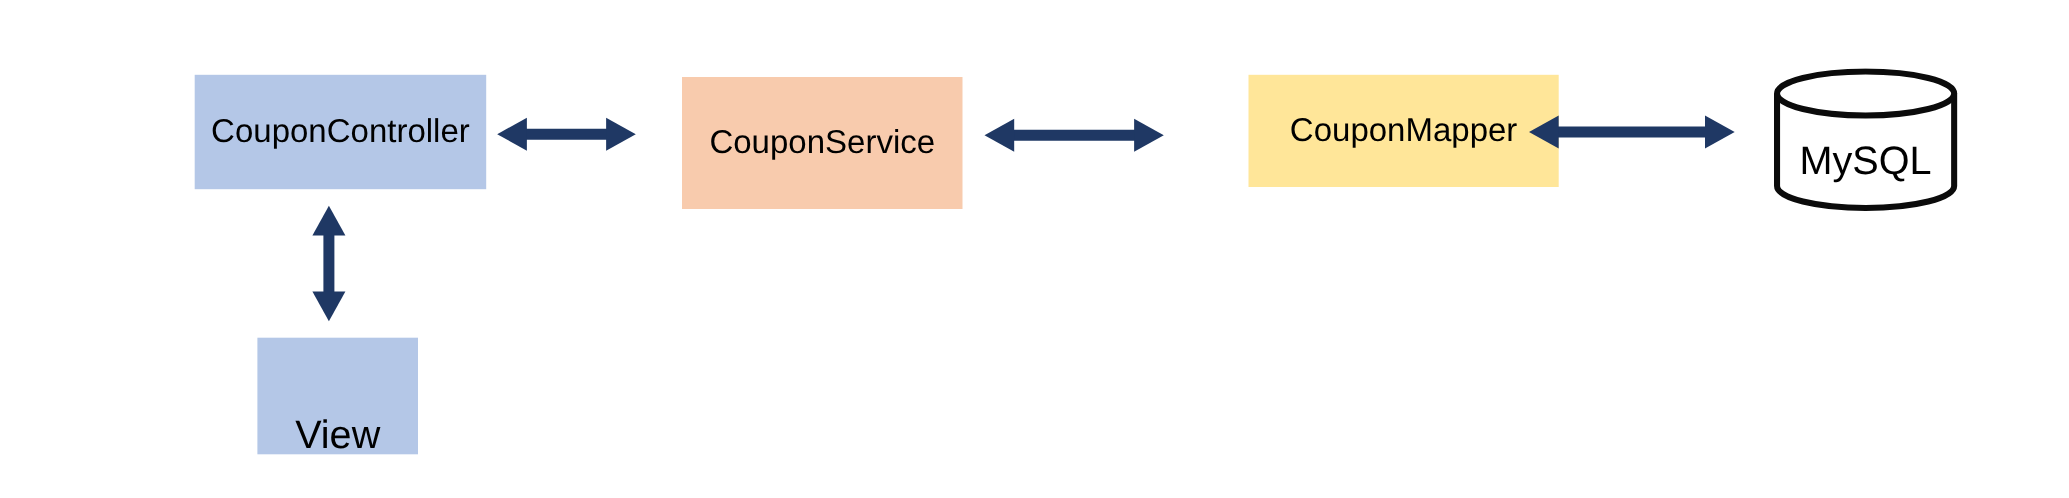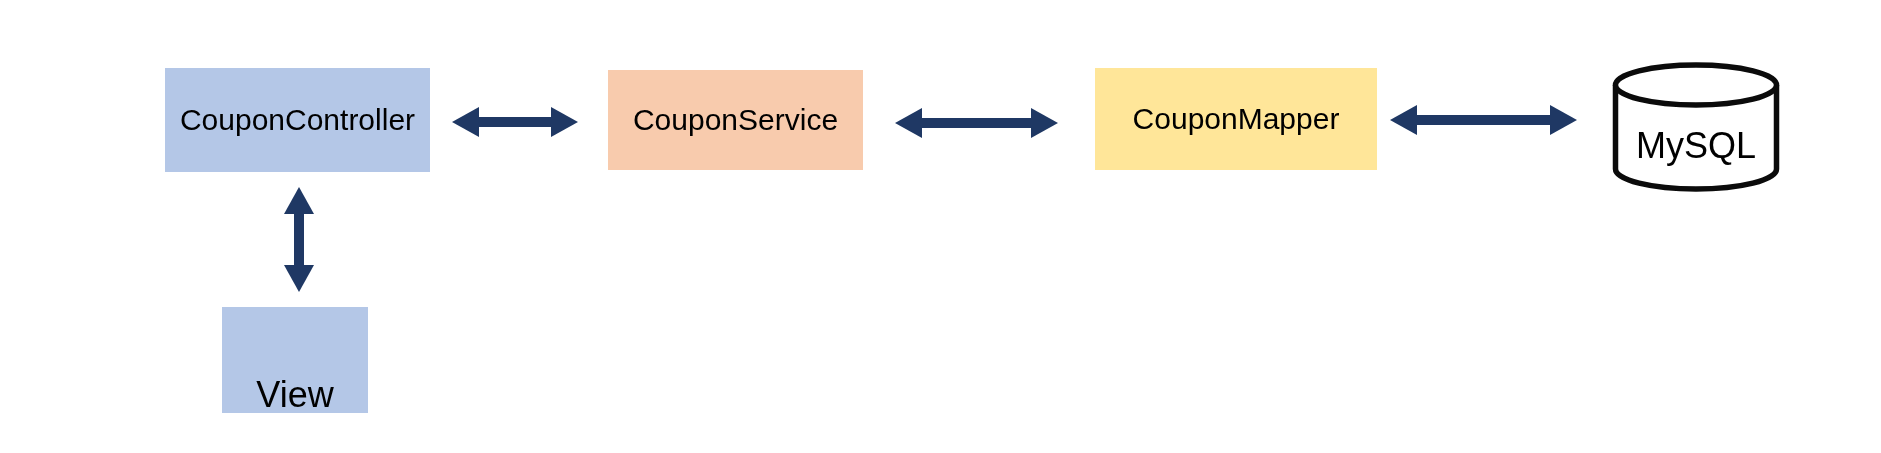--- a/index.html
+++ b/index.html
@@ -17,24 +17,25 @@
   }
   .node {
     position: absolute;
     display: flex;
     align-items: center;
     justify-content: center;
     color: #000000;
     font-size: 30px;
     line-height: 1;
     white-space: nowrap;
+    margin-left: 12px;
   }
   .node-controller { left: 165px; top: 68px;  width: 265px; height: 104px; }
-  .node-service    { left: 608px; top: 70px;  width: 255px; height: 100px; }
-  .node-mapper     { left: 1095px; top: 68px; width: 282px; height: 102px; }
+  .node-service    { left: 608px; top: 70px;  width: 255px; height: 120px; }
+  .node-mapper     { left: 1123px; top: 68px; width: 282px; height: 102px; }
   .node-view       { left: 222px; top: 307px; width: 146px; height: 106px; font-size: 36px; }
   .cylinder-wrap   { position: absolute; left: 1612px; top: 62px; width: 168px; height: 131px; }
   .cylinder-wrap svg { display: block; }
   .cyl-label {
     font-family: "Liberation Sans", "DejaVu Sans", sans-serif;
     font-size: 36px;
     fill: #000000;
   }
   .arrow { position: absolute; overflow: visible; }
 </style>

